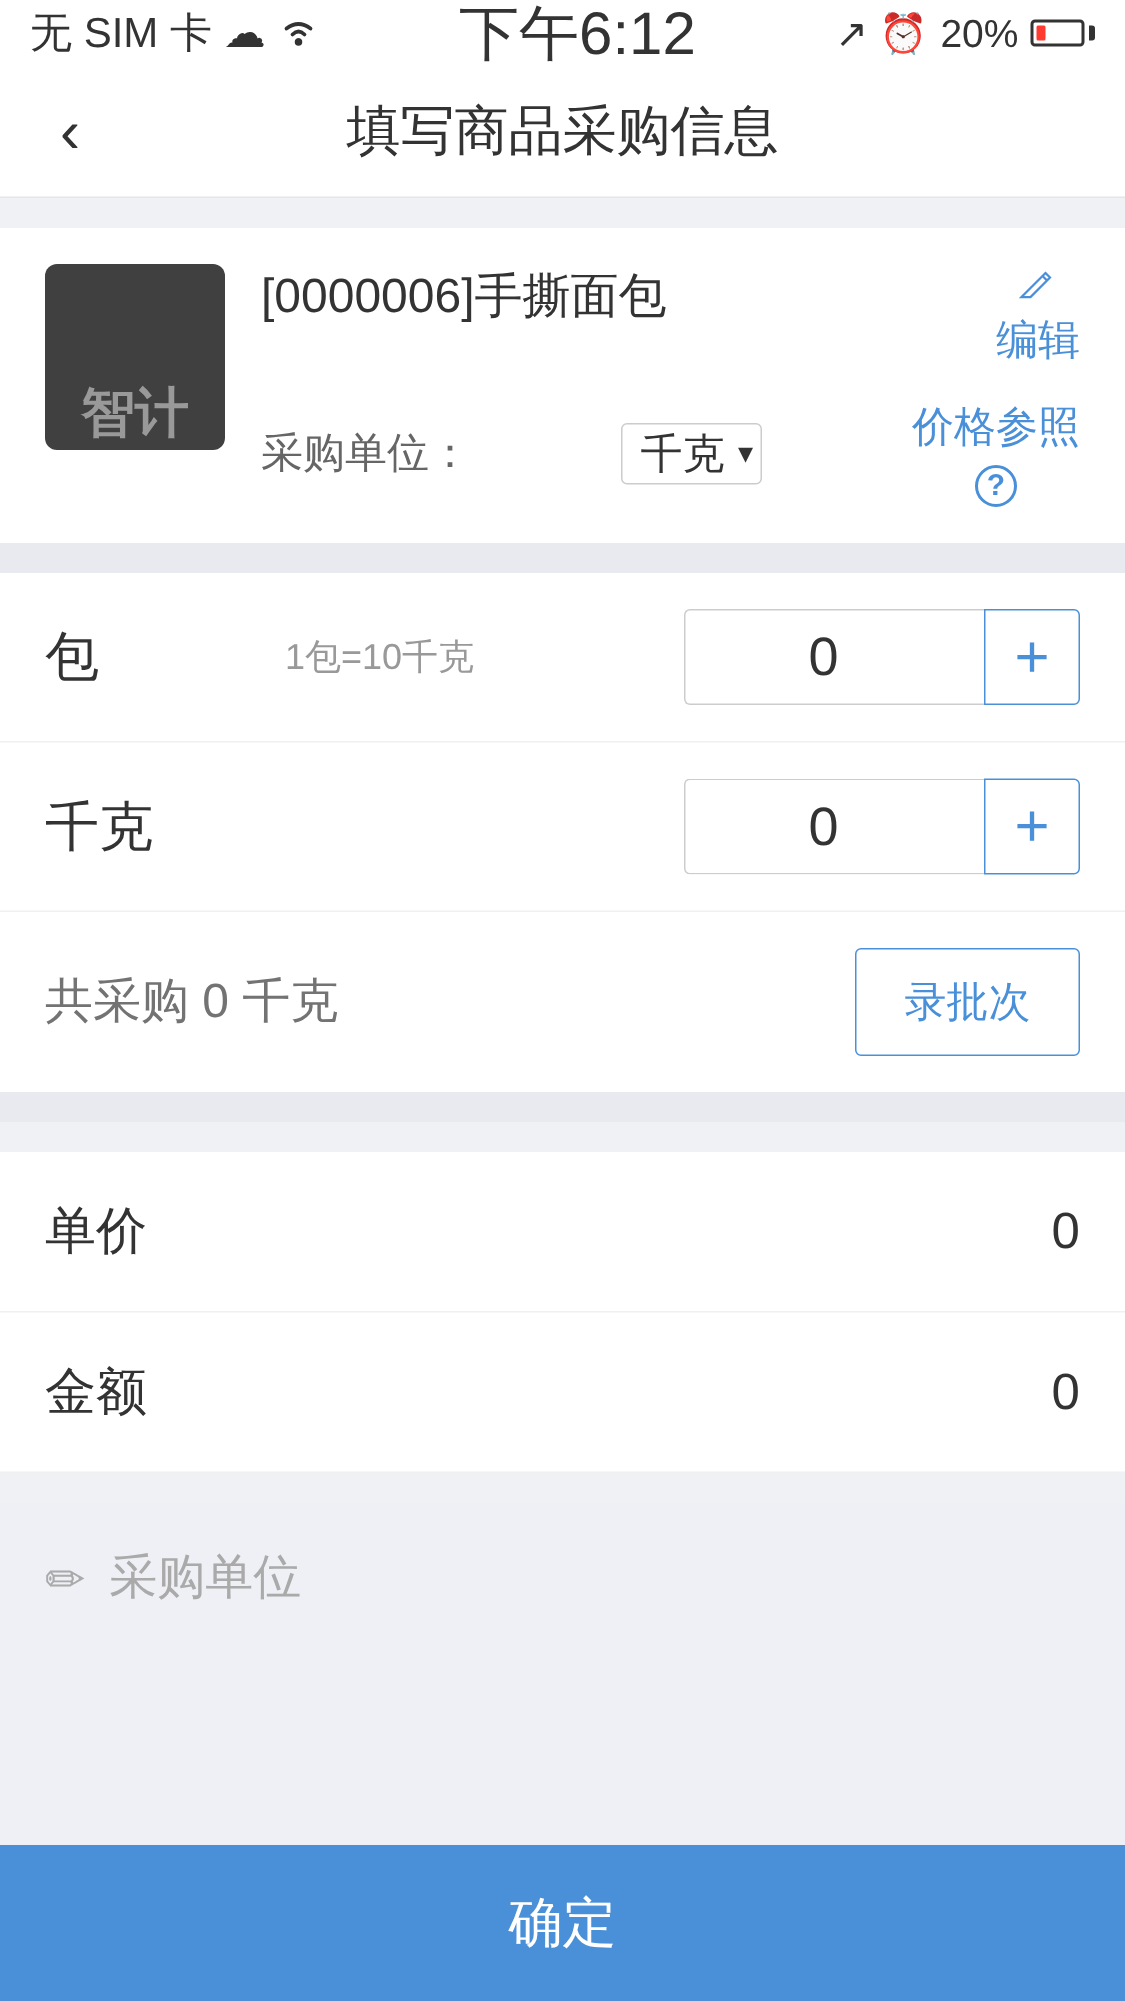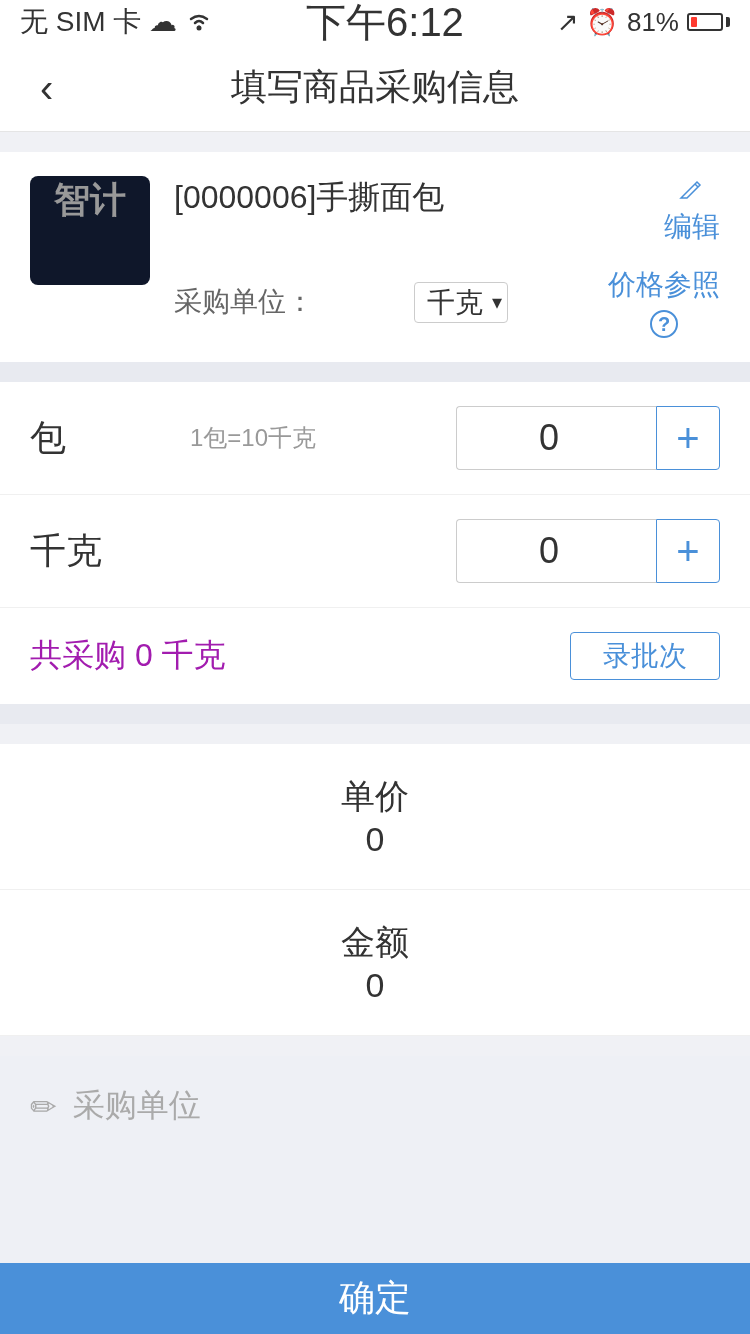--- a/index.html
+++ b/index.html
@@ -72,25 +72,25 @@
     .product-card {
       background: #fff;
       margin-top: 20px;
       padding: 24px 30px;
       display: flex;
       align-items: flex-start;
       gap: 24px;
     }
     .product-image {
       width: 120px;
-      height: 109px;
-      background: #0f172a;
+      height: 124px;
+      background: #404040;
       border-radius: 8px;
       display: flex;
-      align-items: flex-start;
+      align-items: flex-end;
       justify-content: center;
       flex-shrink: 0;
     }
     .product-image-text {
       font-size: 36px;
       color: #999;
       font-weight: bold;
     }
     .product-info {
       flex: 1;
@@ -235,44 +235,43 @@
     
     .summary-row {
       background: #fff;
       padding: 24px 30px;
       display: flex;
       align-items: center;
       justify-content: space-between;
     }
     .summary-text {
       font-size: 32px;
-      color: #a21caf;
+      color: #737373;
     }
     .summary-btn {
       border: 1px solid #4a90d9;
       background: #fff;
       color: #4a90d9;
       font-size: 28px;
-      padding: 4px 32px;
+      padding: 16px 32px;
       border-radius: 4px;
       cursor: pointer;
     }
 
     
     .info-section {
       background: #fff;
       margin-top: 20px;
     }
     .info-row {
       display: flex;
       align-items: center;
       justify-content: space-between;
       padding: 30px 30px;
       border-bottom: 1px solid #f0f0f0;
-      flex-direction: column;
     }
     .info-row-label {
       font-size: 34px;
       color: #333;
     }
     .info-row-value {
       font-size: 34px;
       color: #333;
     }
 
@@ -303,21 +302,21 @@
       background: #eef0f5;
       min-height: 300px;
     }
 
     
     .confirm-btn {
       position: fixed;
       bottom: 0;
       left: 0;
       width: 750px;
-      height: 71px;
+      height: 104px;
       background: #4a90d9;
       color: #fff;
       font-size: 36px;
       display: flex;
       align-items: center;
       justify-content: center;
       cursor: pointer;
       border: none;
       outline: none;
     }
@@ -343,21 +342,21 @@
           <path d="M10 12 Q14 8 18 12" stroke="#333" stroke-width="2.5" fill="none" stroke-linecap="round"></path>
           <path d="M6 8 Q14 2 22 8" stroke="#333" stroke-width="2.5" fill="none" stroke-linecap="round"></path>
           <circle cx="14" cy="17" r="2.5" fill="#333"></circle>
         </svg>
       </span>
     </div>
     <div class="status-center">下午6:12</div>
     <div class="status-right">
       <span>↗</span>
       <span>⏰</span>
-      <span>81%</span>
+      <span>20%</span>
       <span class="battery-icon">
         <span class="battery-body">
             <span class="battery-fill"></span>
           </span>
         <span class="battery-cap"></span>
       </span>
     </div>
   </div>
 
   <div class="nav-bar">

